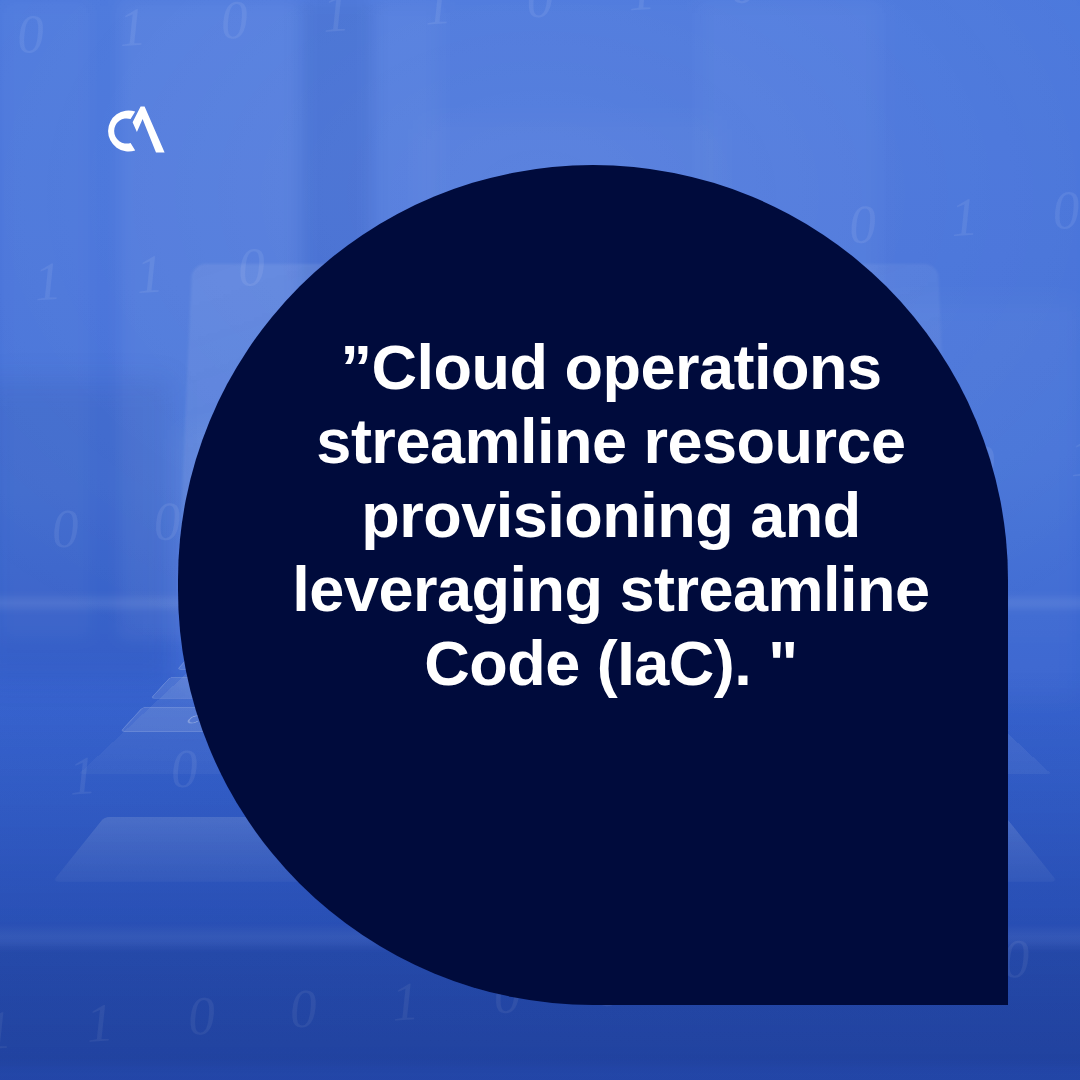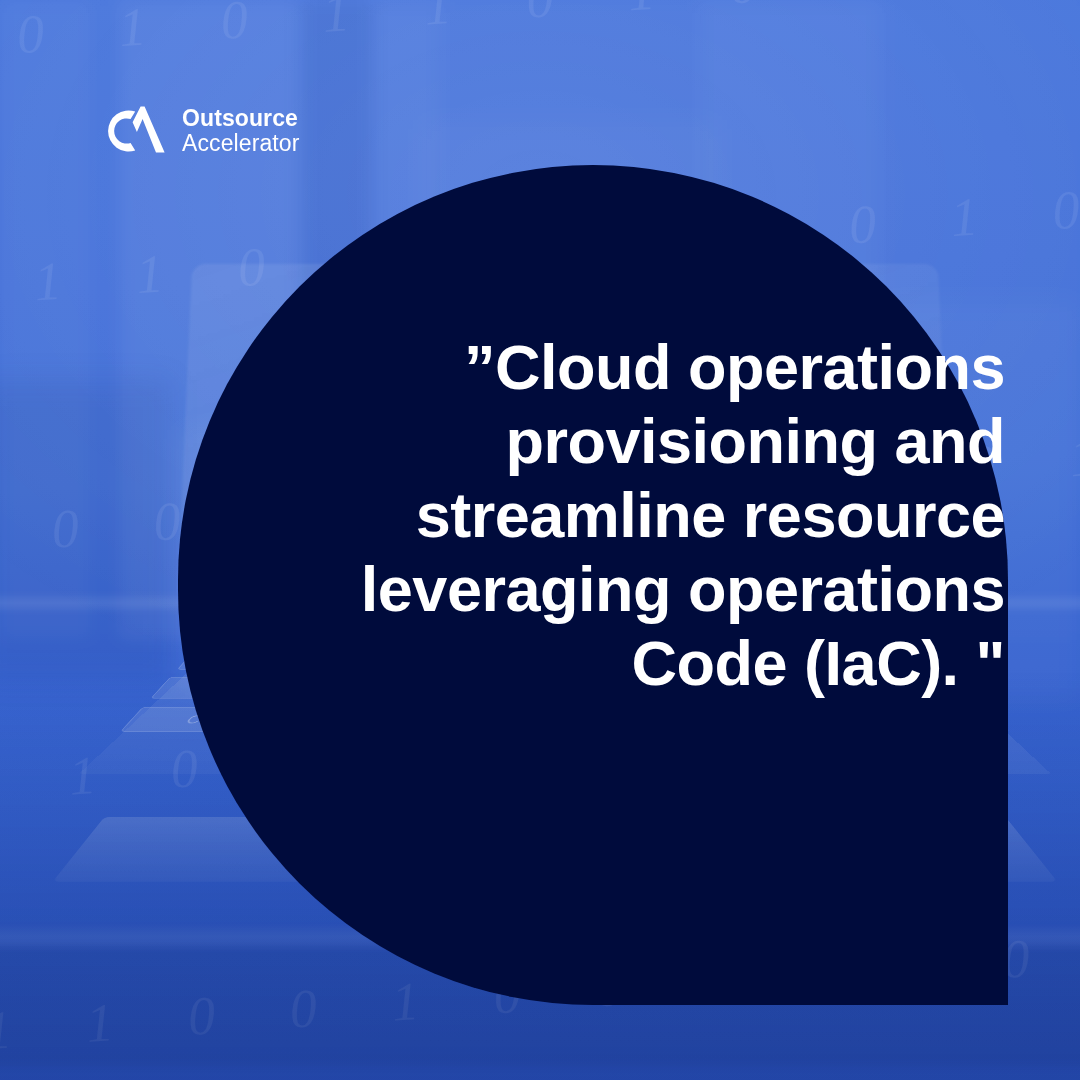--- a/index.html
+++ b/index.html
@@ -219,26 +219,26 @@
     top: 165px;
     width: 830px;
     height: 840px;
     background: #000b3c;
     border-radius: 420px 420px 0px 420px;
     z-index: 4;
   }
 
   .quote {
     position: absolute;
-    left: 185px;
+    left: 201px;
     top: 330px;
     width: 820px;
     z-index: 6;
     color: #ffffff;
-    text-align: right;
+    text-align: center;
     font-size: 63px;
     font-weight: bold;
     line-height: 74px;
     letter-spacing: -0.5px;
   }
   .quote .qline { display: block; white-space: nowrap; }
 </style>
 </head>
 <body>
 
@@ -326,30 +326,26 @@
       
     </div>
 
     <div class="bg-vignette"></div>
   </div>
 
   <div class="bubble"></div>
 
   <div class="quote">
     <span class="qline">”Cloud operations</span>
+    <span class="qline">streamline resource</span>
     <span class="qline">provisioning and</span>
-    <span class="qline">streamline resource</span>
-    <span class="qline">leveraging operations</span>
+    <span class="qline">leveraging streamline</span>
     <span class="qline">Code (IaC). "</span>
   </div>
 
   <div class="logo">
     <svg class="logo-mark" viewBox="0 0 62 50" aria-hidden="true">
       <path d="M29.2 5.6 A20.5 20.5 0 1 0 29.2 44.4 L24.6 37.0 A12.6 12.6 0 1 1 24.6 13.0 Z" fill="#ffffff"></path>
       <path d="M34.6 0.6 L38.6 0.6 L58.6 46.5 L50.0 46.5 L36.6 13.0 L30.9 26.0 L26.6 16.2 Z" fill="#ffffff"></path>
     </svg>
-    <span class="logo-text">
-      <span class="logo-line1">Outsource</span>
-      <span class="logo-line2">Accelerator</span>
-    </span>
   </div>
 
 </div>
 
 </body></html>

